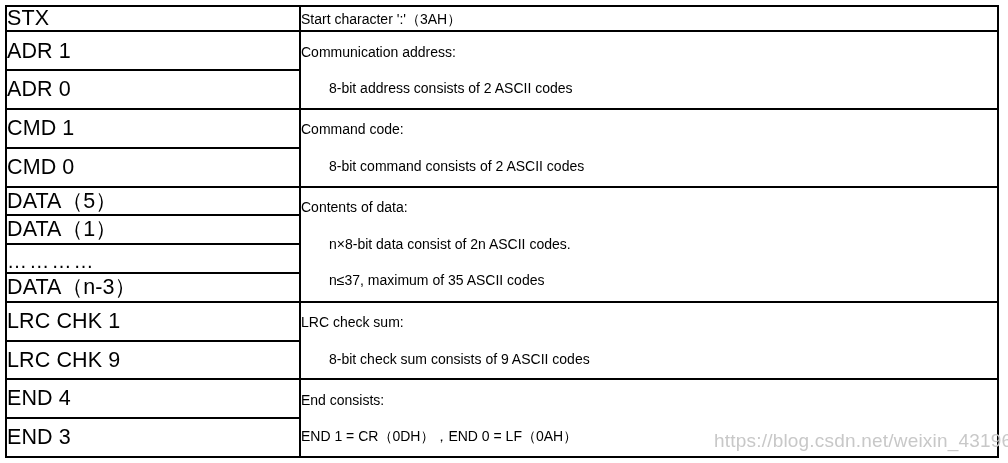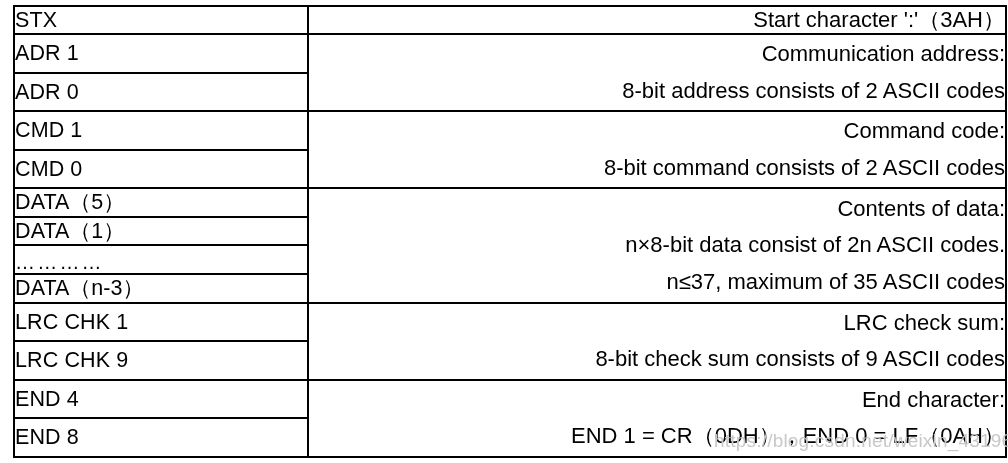--- a/index.html
+++ b/index.html
@@ -24,21 +24,20 @@
   }
 
   table.proto {
     position: absolute;
     left: 5px;
     top: 5px;
     width: 994px;
     height: 453px;
     border-collapse: collapse;
     table-layout: fixed;
-    margin-left: 8px;
   }
 
   table.proto td {
     border: 2px solid #000000;
     padding: 0;
     vertical-align: middle;
     font-size: 21px;
     line-height: 1.05;
     white-space: nowrap;
   }
@@ -66,26 +65,26 @@
     top: 2px;
   }
 
   
   td.desccell {
     padding-left: 5px;
     vertical-align: top;
   }
   td.desccell .line {
     display: block;
-    font-size: 22px;
+    font-size: 14px;
     line-height: 36.5px;
     white-space: nowrap;
-    text-align: right;
   }
   td.desccell .line.indent {
+    padding-left: 28px;
   }
   td.desccell.single {
     vertical-align: middle;
   }
   td.desccell.single .line {
     line-height: 1.15;
   }
 
   .wm {
     position: absolute;
@@ -191,28 +190,28 @@
         <td class="fieldcell">
           <span class="ftext">LRC CHK 9</span>
         </td>
       </tr>
 
       <tr>
         <td class="fieldcell">
           <span class="ftext">END 4</span>
         </td>
         <td class="desccell" rowspan="2">
-          <span class="line">End character:</span>
+          <span class="line">End consists:</span>
           <span class="line">END 1 = CR（0DH），END 0 = LF（0AH）</span>
         </td>
       </tr>
 
       <tr>
         <td class="fieldcell">
-          <span class="ftext">END 8</span>
+          <span class="ftext">END 3</span>
         </td>
       </tr>
 
     </tbody>
   </table>
 
   <div class="wm">https://blog.csdn.net/weixin_43196262</div>
 
 </div>
 

